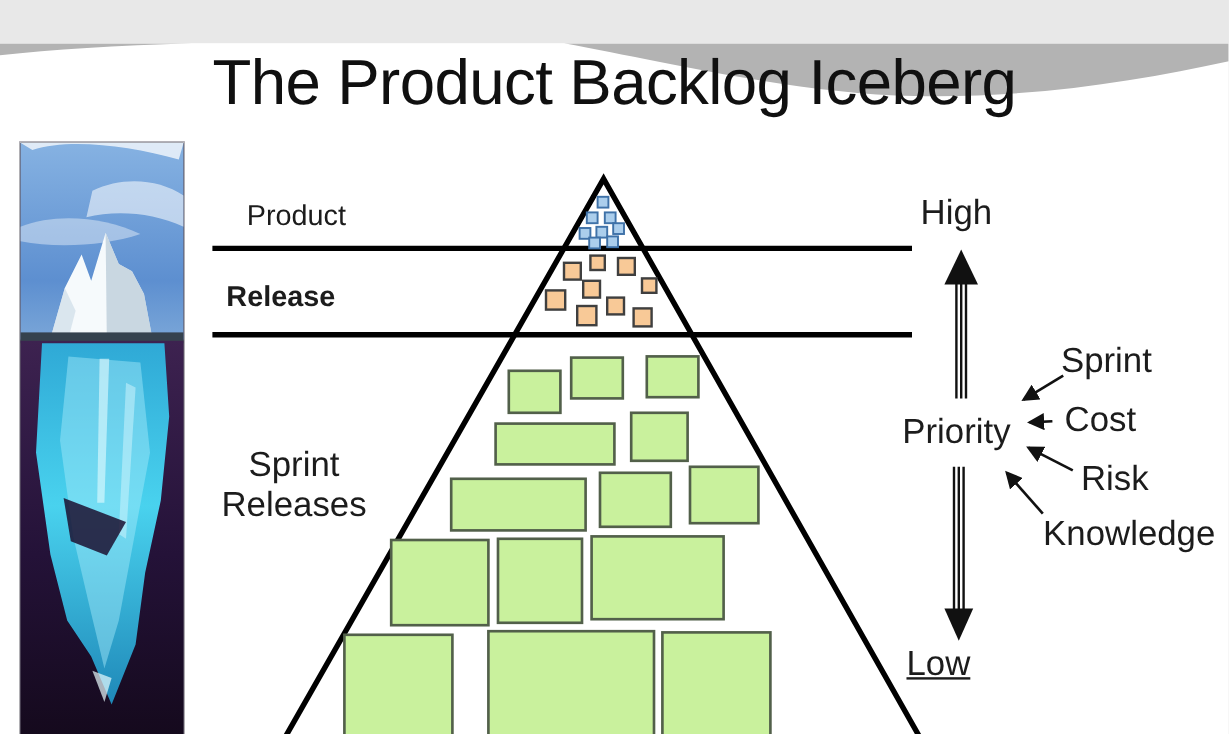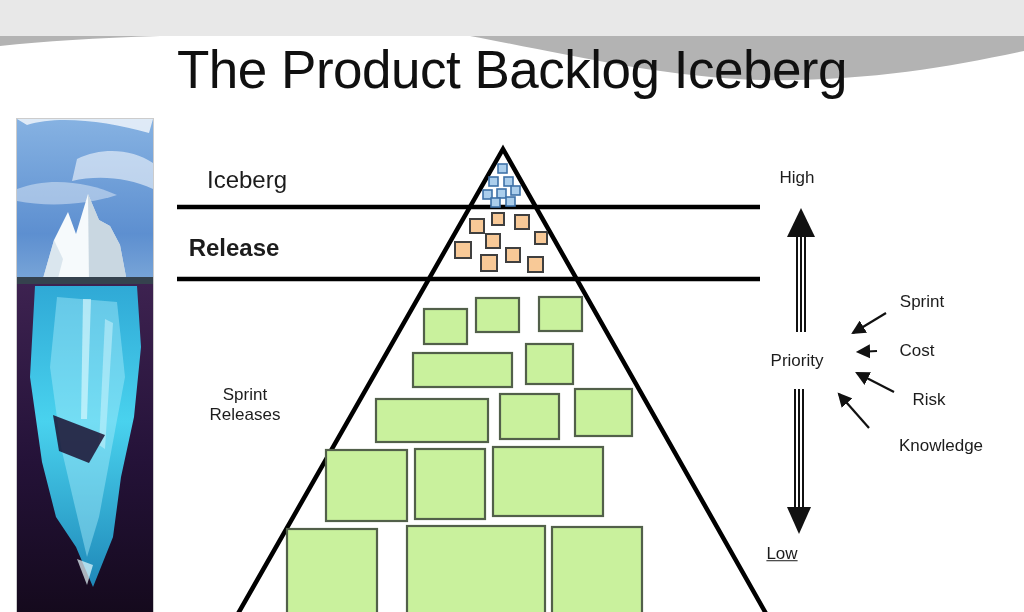--- a/index.html
+++ b/index.html
@@ -8,21 +8,21 @@
     overflow:hidden;font-family:"Liberation Sans",sans-serif;margin-top:36px;
   }
   .layer{position:absolute;left:0;top:0;}
   .title{
     position:absolute;top:2px;left:0;right:0;text-align:center;
     font-size:53px;line-height:1.2;font-weight:400;color:#101010;
     letter-spacing:-0.5px;z-index:4;
   }
   .lbl{
     position:absolute;transform:translate(-50%,-50%);
-    font-size:17px;color:#1c1c1c;white-space:nowrap;z-index:5;line-height:1.15;
+    font-size:29px;color:#1c1c1c;white-space:nowrap;z-index:5;line-height:1.15;
   }
   .lbl.small{font-size:24px;}
   .lbl.center{text-align:center;}
   .photo{
     position:absolute;left:16px;top:82px;width:138px;height:523px;
     border:1px solid #cccccc;box-sizing:border-box;z-index:3;background:#1a0f2a;
   }
   .photo svg{display:block;}
   .swoosh{z-index:1;}
   .diagram{z-index:2;}
@@ -142,21 +142,21 @@
       <path d="M795,353 V472 M799,353 V472 M803,353 V472" stroke="#111111" stroke-width="2" fill="none"></path>
       <polygon points="799,498 787,471 811,471" fill="#111111"></polygon>
     </g>
 
     <line x1="886" y1="277" x2="853" y2="297" stroke="#111111" stroke-width="2.2" marker-end="url(#ah)"></line>
     <line x1="877" y1="315" x2="858" y2="316" stroke="#111111" stroke-width="2.2" marker-end="url(#ah)"></line>
     <line x1="894" y1="356" x2="857" y2="337" stroke="#111111" stroke-width="2.2" marker-end="url(#ah)"></line>
     <line x1="869" y1="392" x2="839" y2="358" stroke="#111111" stroke-width="2.2" marker-end="url(#ah)"></line>
   </svg>
 
-  <div class="lbl small" style="left:247px;top:144px;">Iceberg</div>
+  <div class="lbl small" style="left:247px;top:144px;">Product</div>
   <div class="lbl small" style="left:234px;top:212px;font-weight:bold;">Release</div>
   <div class="lbl center" style="left:245px;top:369px;">
     <span>Sprint</span><br>
     <span>Releases</span>
   </div>
 
   <div class="lbl" style="left:797px;top:142px;">High</div>
   <div class="lbl" style="left:797px;top:325px;">Priority</div>
   <div class="lbl" style="left:782px;top:518px;text-decoration:underline;">Low</div>
 

